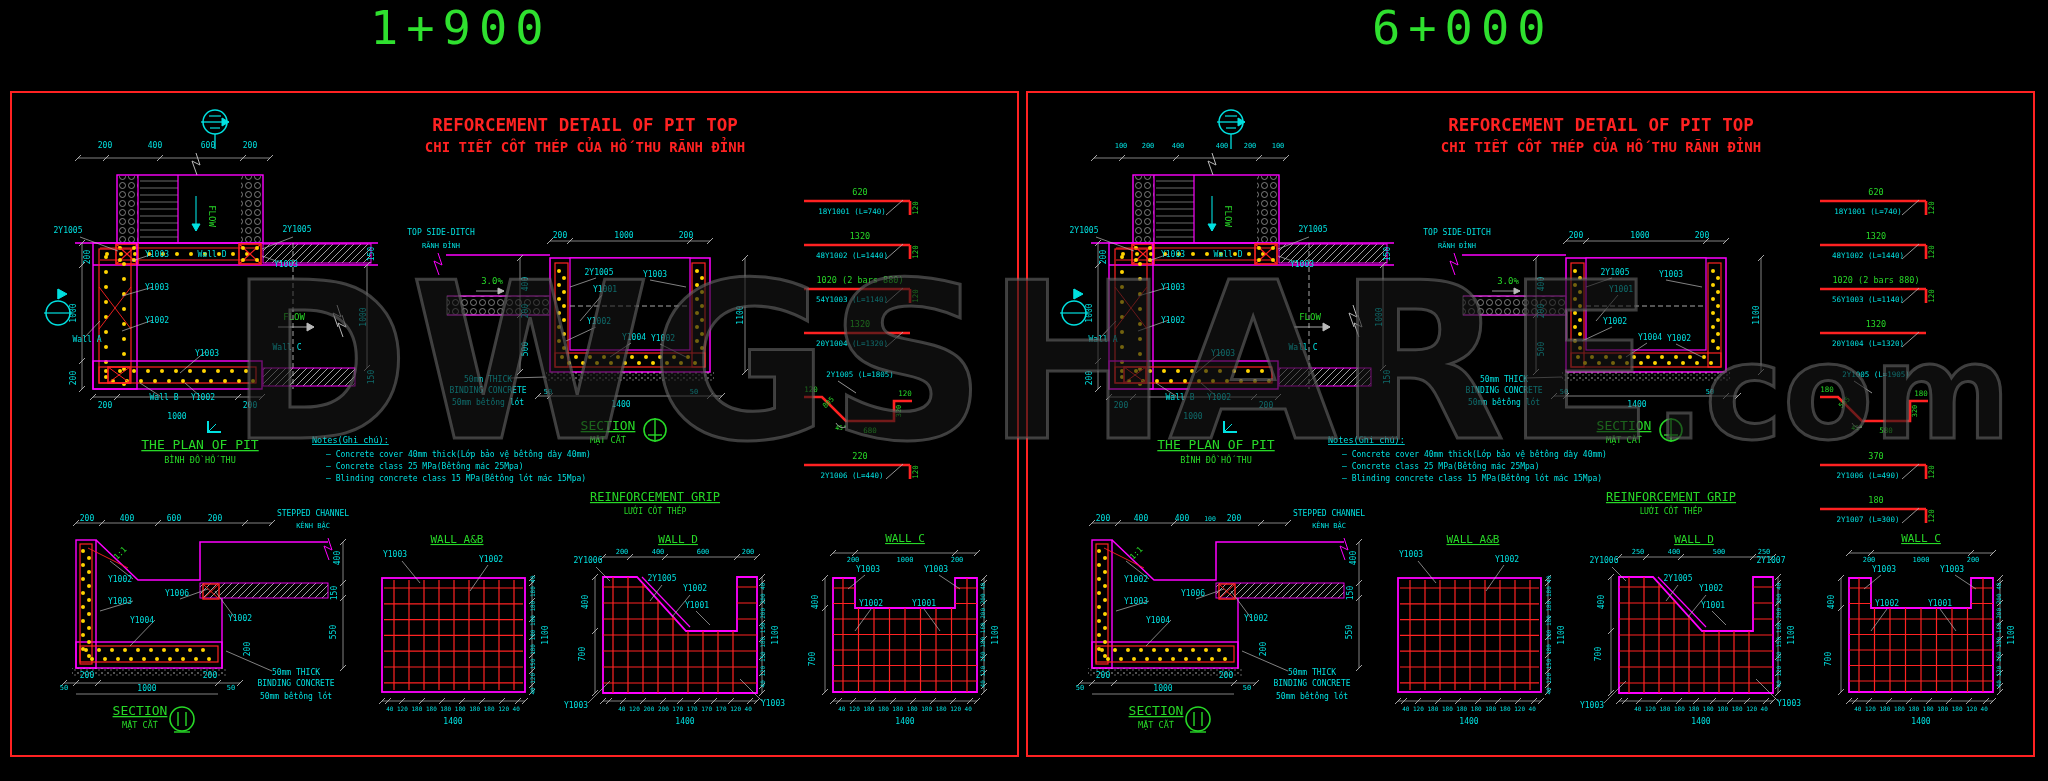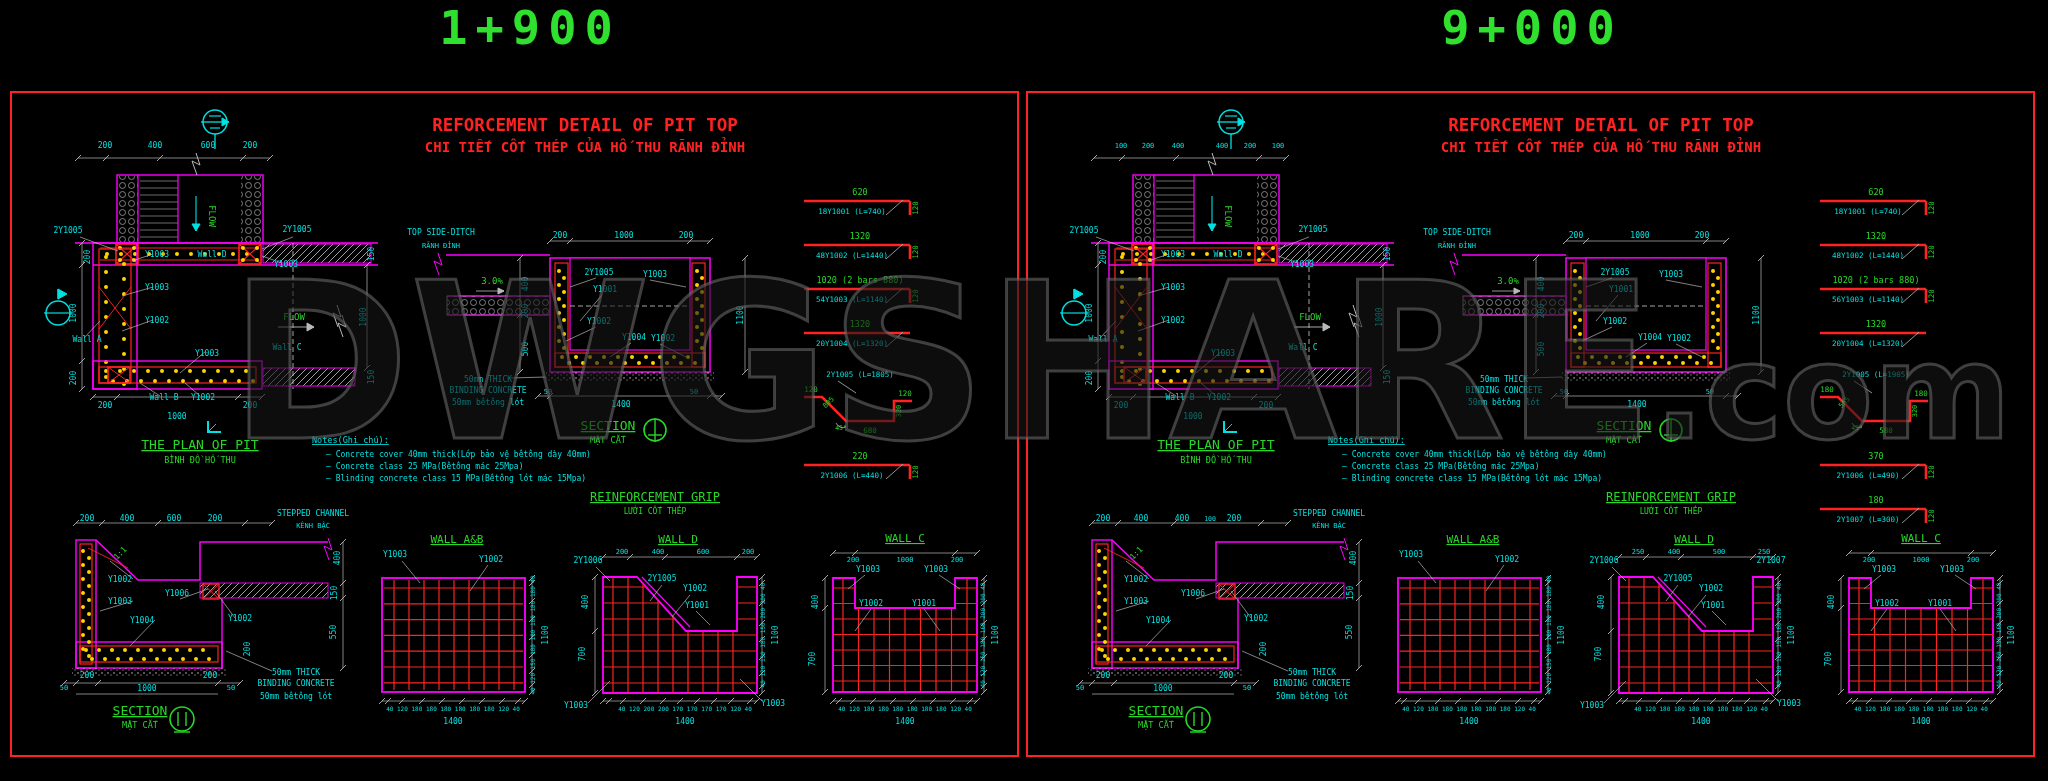--- a/index.html
+++ b/index.html
@@ -1,33 +1,33 @@
 <!DOCTYPE html>
 <html><head>
 <meta charset="utf-8">
 <style>
   html,body{margin:0;padding:0;background:#000;}
   .canvas{position:relative;width:2048px;height:781px;background:#000;overflow:hidden;
           font-family:"DejaVu Sans Mono", monospace;}
-  .station{position:absolute;top:0px;width:320px;text-align:center;color:#2fe02f;
-           font-size:47px;font-weight:700;letter-spacing:8px;font-family:"DejaVu Sans Mono",monospace;}
+  .station{position:absolute;top:0px;width:320px;text-align:left;color:#2fe02f;
+           font-size:47px;font-weight:400;letter-spacing:8px;font-family:"DejaVu Sans Mono",monospace;}
   .st-left{left:370px;} .st-right{left:1372px;}
   svg{position:absolute;}
   .panel-svg{top:91px;}
   #p0{left:10px;} #p1{left:1024px;}
   .wm{left:0;top:0;pointer-events:none;}
   .wm text{font-family:"DejaVu Sans",sans-serif;font-weight:bold;
            fill:#161616;fill-opacity:.6;stroke:#6f6f6f;stroke-opacity:.55;stroke-width:3px;}
 </style>
 </head>
 <body>
 
 <div class="canvas">
   <div class="station st-left">1+900</div>
-  <div class="station st-right">9+000</div>
+  <div class="station st-right">6+000</div>
 
   <svg id="p0" class="panel-svg" width="1010" height="667" viewBox="0 0 1010 667">
       <defs>
         <pattern id="hxa" width="9" height="9" patternUnits="userSpaceOnUse">
           <circle cx="4.5" cy="4.5" r="3" stroke="#9a9a9a" stroke-width="0.8" fill="none"></circle>
         </pattern>
         <pattern id="dga" width="7" height="7" patternUnits="userSpaceOnUse">
           <line x1="0" y1="7" x2="7" y2="0" stroke="#cccccc" stroke-width="0.8"></line>
         </pattern>
         <pattern id="bla" width="6" height="5" patternUnits="userSpaceOnUse">

